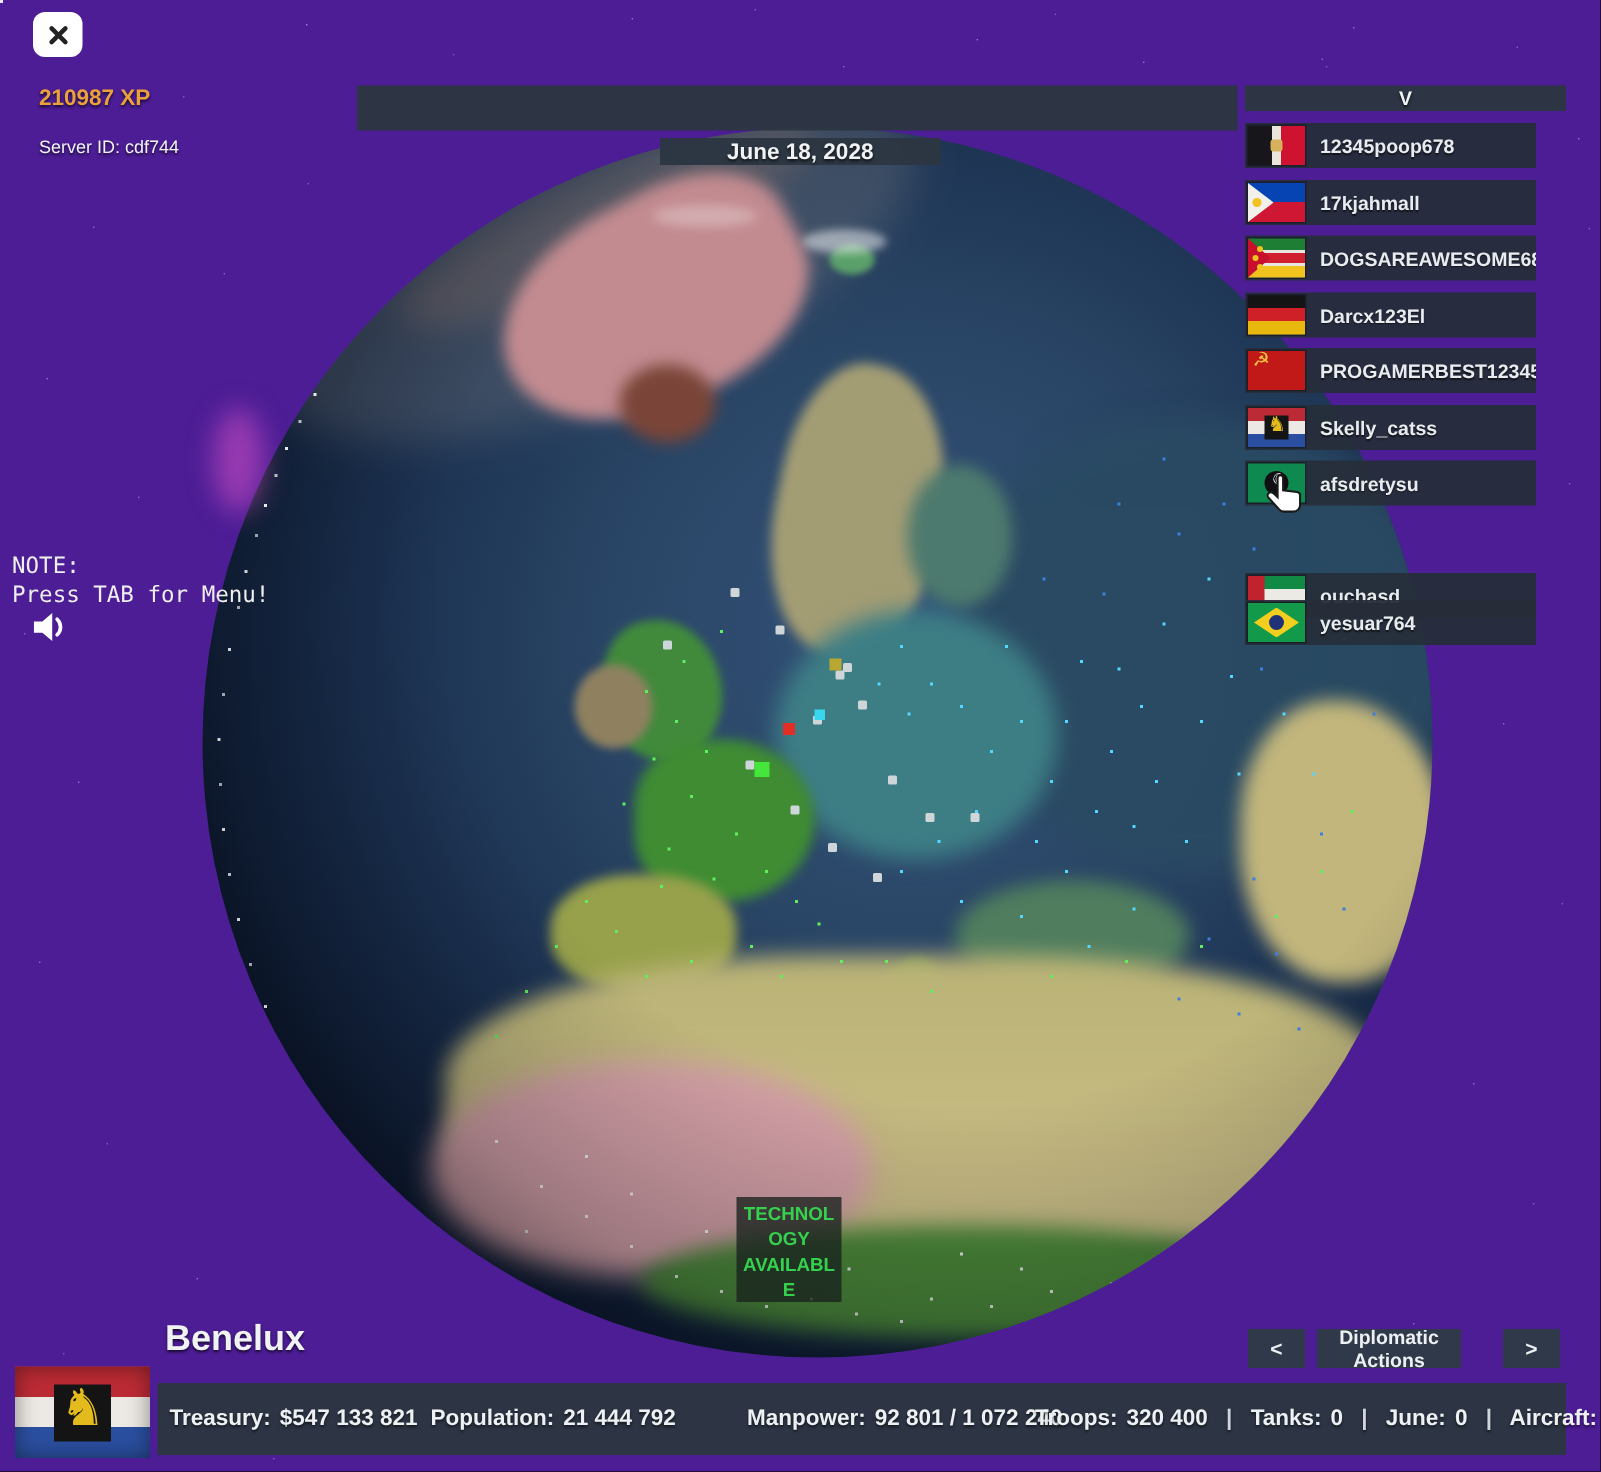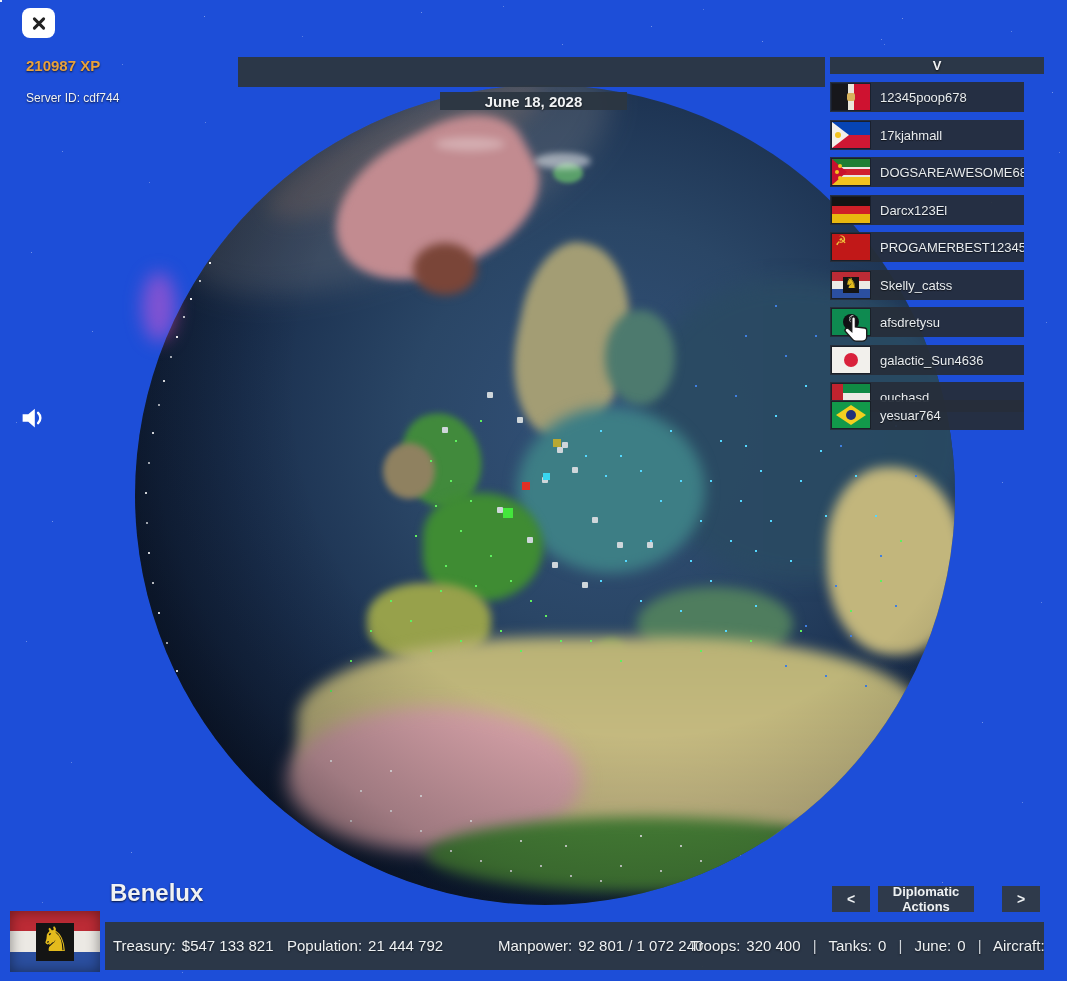--- a/index.html
+++ b/index.html
@@ -1,16 +1,16 @@
 <!DOCTYPE html>
 <html><head>
 <meta charset="utf-8">
 <style>
   html,body{margin:0;padding:0;background:#000;}
-  .stage{position:relative;width:1067px;height:981px;background:#1d4ed8;overflow:hidden;
+  .stage{position:relative;width:1067px;height:981px;background:#4c1d95;overflow:hidden;
          font-family:"Liberation Sans",sans-serif;}
   .stage *{box-sizing:border-box;}
 
   
   .stars{position:absolute;left:0;top:0;width:1px;height:1px;background:transparent;border-radius:50%;
     box-shadow:40px 22px 0 rgba(255,255,255,.5),122px 64px 0 rgba(255,255,255,.4),
     204px 16px 0 rgba(255,255,255,.55),302px 36px 0 rgba(255,255,255,.35),
     421px 12px 0 rgba(255,255,255,.5),503px 6px 0 rgba(255,255,255,.4),
     562px 44px 0 rgba(255,255,255,.45),651px 26px 0 rgba(255,255,255,.5),
     703px 9px 0 rgba(255,255,255,.35),762px 41px 0 rgba(255,255,255,.5),
@@ -133,21 +133,21 @@
   .server-id{position:absolute;left:26px;top:91px;font-size:12px;font-weight:normal;}
   .note{position:absolute;left:8px;top:368px;font-family:"DejaVu Sans Mono",monospace;font-size:15px;
     color:#eee;line-height:1.25;}
   .speaker{position:absolute;left:17px;top:403px;width:30px;height:30px;cursor:pointer;}
 
   
   .lb-header{position:absolute;left:830px;top:57px;width:214px;height:17px;
     display:flex;align-items:center;justify-content:center;font-weight:bold;font-size:13px;cursor:pointer;}
   .lb-row{position:absolute;left:830px;width:194px;height:30px;background:rgba(38,46,57,.94);
     display:flex;align-items:center;overflow:hidden;cursor:pointer;}
-  .lb-name{font-size:13px;font-weight:normal;color:#e8ecef;margin-left:10px;white-space:nowrap;
+  .lb-name{font-size:13px;font-weight:bold;color:#e8ecef;margin-left:10px;white-space:nowrap;
     text-shadow:0 1px 1px rgba(0,0,0,.6);}
 
   
   .flag{position:relative;width:38px;height:26px;margin-left:2px;flex:none;overflow:hidden;
     box-shadow:0 0 0 1px rgba(0,0,0,.3);}
   .flag[data-flag="egypt-vertical"]{background:linear-gradient(90deg,#17171b 0 42%,#eae6dc 42% 58%,#ce1230 58% 100%);}
   .flag[data-flag="egypt-vertical"]::after{content:"";position:absolute;left:15px;top:9px;width:8px;height:8px;
     background:#d7b25c;border-radius:2px;}
   .flag[data-flag="philippines"]{background:linear-gradient(180deg,#0644b4 0 50%,#cf1733 50% 100%);}
   .flag[data-flag="philippines"]::before{content:"";position:absolute;left:0;top:0;width:0;height:0;
@@ -192,21 +192,21 @@
     font-size:34px;line-height:1.2;font-family:"DejaVu Sans",sans-serif;}
 
   
   .tech-box{position:absolute;left:491px;top:798px;width:70px;height:70px;background:rgba(24,33,29,.78);
     color:#35d14e;font-weight:bold;font-size:12.5px;line-height:1.35;text-align:center;
     padding:3px 2px;overflow-wrap:anywhere;cursor:pointer;}
 
   
   .country-name{position:absolute;left:110px;top:879px;font-size:24px;font-weight:bold;}
   .stats-bar{position:absolute;left:105px;top:922px;width:939px;height:48px;}
-  .stats-bar .stat{position:absolute;top:0;height:48px;line-height:48px;font-size:15px;font-weight:normal;
+  .stats-bar .stat{position:absolute;top:0;height:48px;line-height:48px;font-size:15px;font-weight:bold;
     white-space:nowrap;color:#eef1f3;text-shadow:0 1px 2px rgba(0,0,0,.6);}
   .stat-label{margin-right:6px;}
   .sep{margin:0 8px;color:#cfd5db;}
   .nav-btn{position:absolute;top:886px;height:26px;background:rgba(48,58,70,.97);border:none;color:#eef1f3;
     font-weight:bold;font-size:14px;display:flex;align-items:center;justify-content:center;cursor:pointer;
     font-family:"Liberation Sans",sans-serif;}
   .nav-prev{left:832px;width:38px;}
   .nav-next{left:1002px;width:38px;}
   .diplo-btn{left:878px;width:96px;font-size:13px;}
 
@@ -256,20 +256,24 @@
   <div class="limb-dots"></div>
 
   <button class="close-btn">
     <span class="close-x"></span>
   </button>
   <div class="xp-label">210987 XP</div>
   <div class="server-id hud-text">Server ID: cdf744</div>
   <div class="top-bar panel"></div>
   <div class="date-box panel hud-text">June 18, 2028</div>
 
+  <div class="note">
+    <div>NOTE:</div>
+    <div>Press TAB for Menu!</div>
+  </div>
   <div class="speaker">
     <svg viewBox="0 0 32 32" width="30" height="30">
       <path d="M6 12v8h6l7 6V6l-7 6H6z" fill="#fff"></path>
       <path d="M22.5 10.5a7.5 7.5 0 0 1 0 11" stroke="#fff" stroke-width="2.6" fill="none" stroke-linecap="round"></path>
     </svg>
   </div>
 
   <div class="lb-header panel hud-text">V</div>
 
   <div class="lb-row" style="top:82px">
@@ -293,39 +297,36 @@
     <span class="lb-name">PROGAMERBEST1234512</span>
   </div>
   <div class="lb-row" style="top:270px">
     <div class="flag" data-flag="benelux"></div>
     <span class="lb-name">Skelly_catss</span>
   </div>
   <div class="lb-row" style="top:307px">
     <div class="flag" data-flag="libya-crescent"></div>
     <span class="lb-name">afsdretysu</span>
   </div>
-  <div class="lb-row" style="top:345px">
-    <div class="flag" data-flag="japan"></div>
-    <span class="lb-name">galactic_Sun4636</span>
-  </div>
   <div class="lb-row" style="top:382px">
     <div class="flag" data-flag="uae"></div>
     <span class="lb-name">ouchasd</span>
   </div>
   <div class="lb-row" style="top:400px">
     <div class="flag" data-flag="brazil"></div>
     <span class="lb-name">yesuar764</span>
   </div>
 
   <div class="cursor-hand">
     <svg viewBox="0 0 24 28" width="28" height="32">
       <path d="M9 2.5c-.9 0-1.6.7-1.6 1.6v11.2l-2.6-2.4c-.8-.7-2-.7-2.7.1-.7.7-.7 1.9 0 2.6l6.2 6.8c.7.8 1.8 1.3 2.9 1.3h5.4c2.2 0 3.9-1.8 3.9-3.9v-5.6c0-1-.8-1.9-1.8-2l-8.1-.9V4.1c0-.9-.7-1.6-1.6-1.6z" fill="#fff" stroke="#1a1a1a" stroke-width="1.2"></path>
     </svg>
   </div>
 
+  <div class="tech-box">TECHNOLOGY AVAILABLE</div>
 
   <div class="country-name hud-text">Benelux</div>
   <div class="flag-lg" data-flag="benelux"></div>
 
   <div class="stats-bar panel">
     <span class="stat" style="left:8px">
       <span class="stat-label">Treasury:</span><span>$547 133 821</span>
     </span>
     <span class="stat" style="left:182px">
       <span class="stat-label">Population:</span><span>21 444 792</span>

